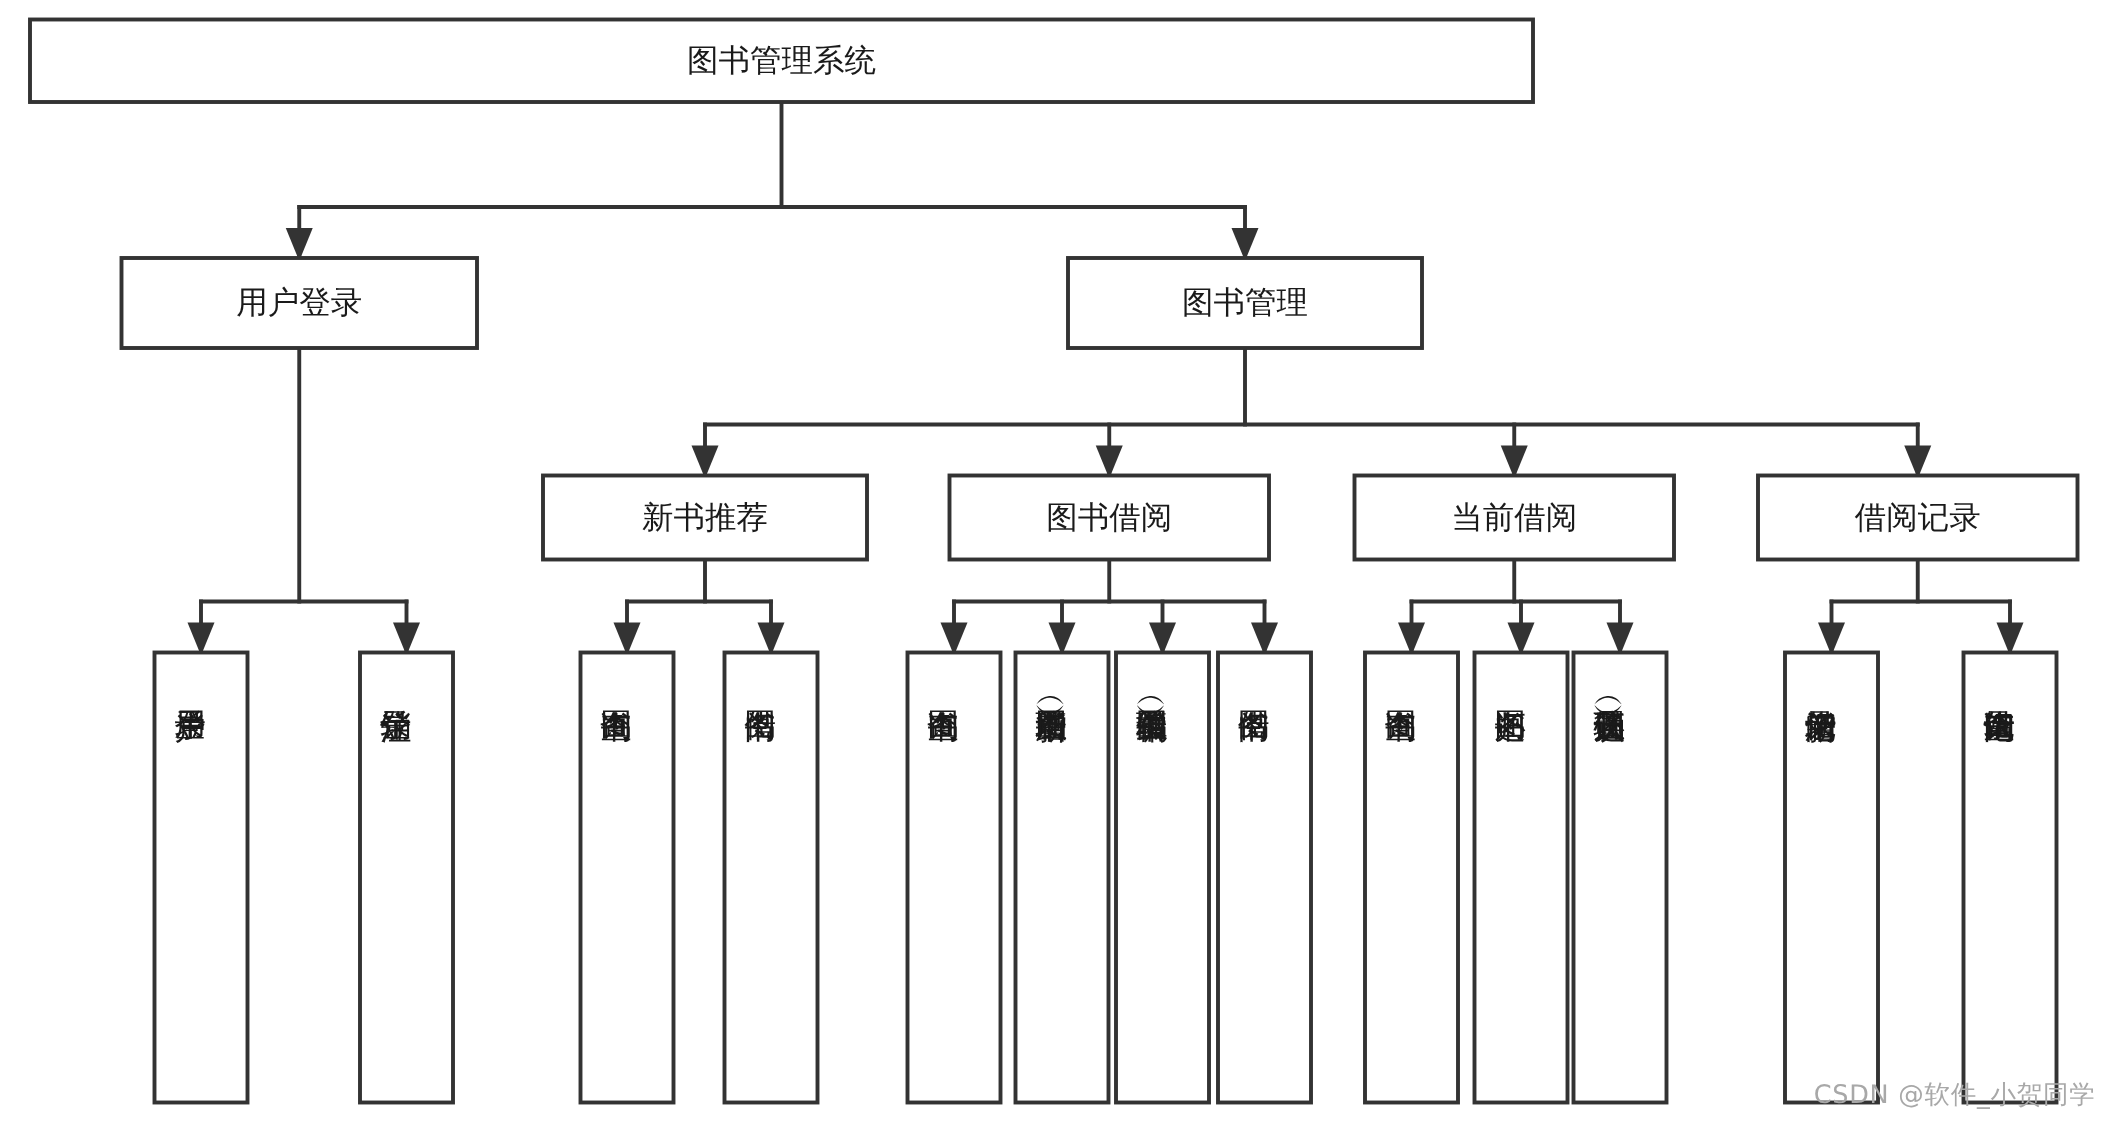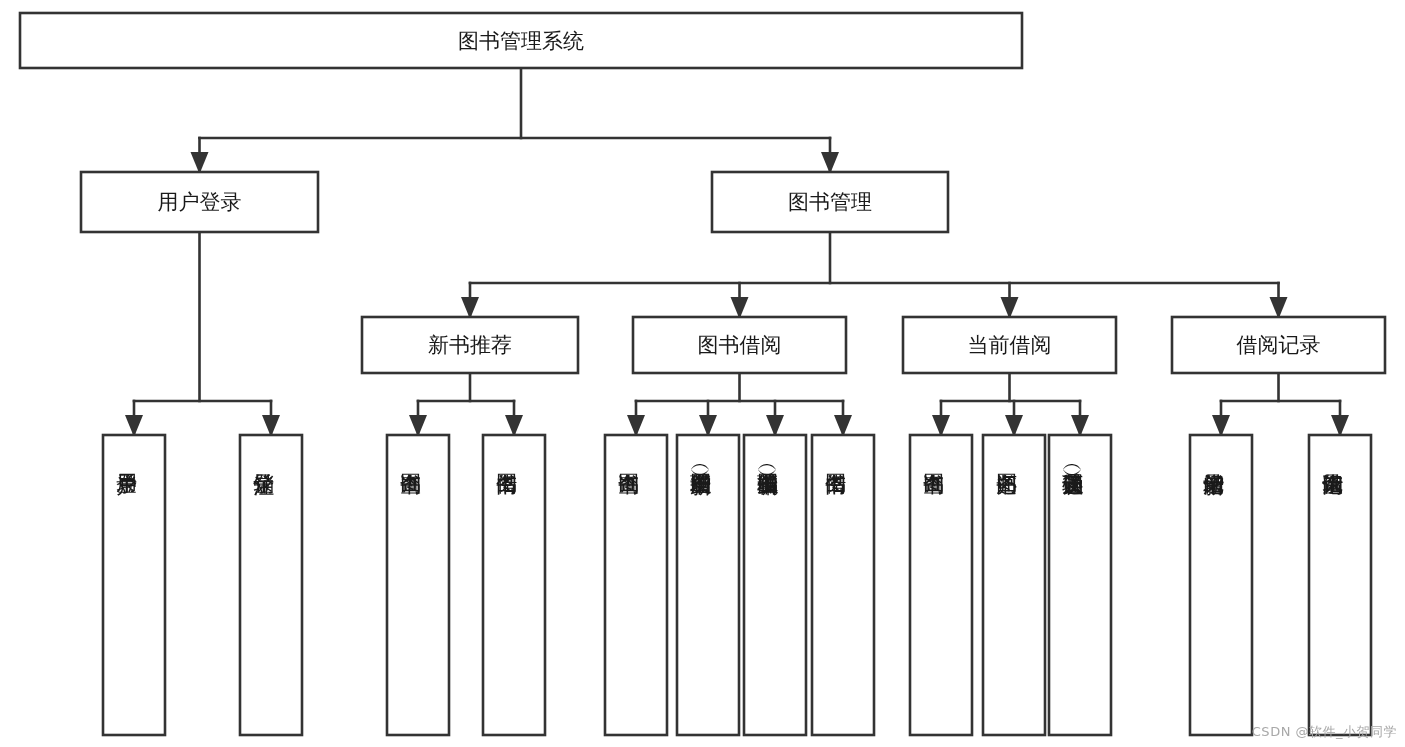--- a/index.html
+++ b/index.html
@@ -56,21 +56,21 @@
     writing-mode: vertical-rl;
     text-orientation: upright;
     text-anchor: middle;
     white-space: pre;
   }
   .watermark-text {
     position: absolute;
     right: 8px;
     bottom: 6px;
     font-family: "DejaVu Sans", "Liberation Sans", sans-serif;
-    font-size: 13px;
+    font-size: 17px;
     color: #a8a8a8;
     letter-spacing: 0.5px;
     white-space: pre;
     pointer-events: none;
   }
 </style>
 </head>
 <body>
 
 <div id="diagram-root">

